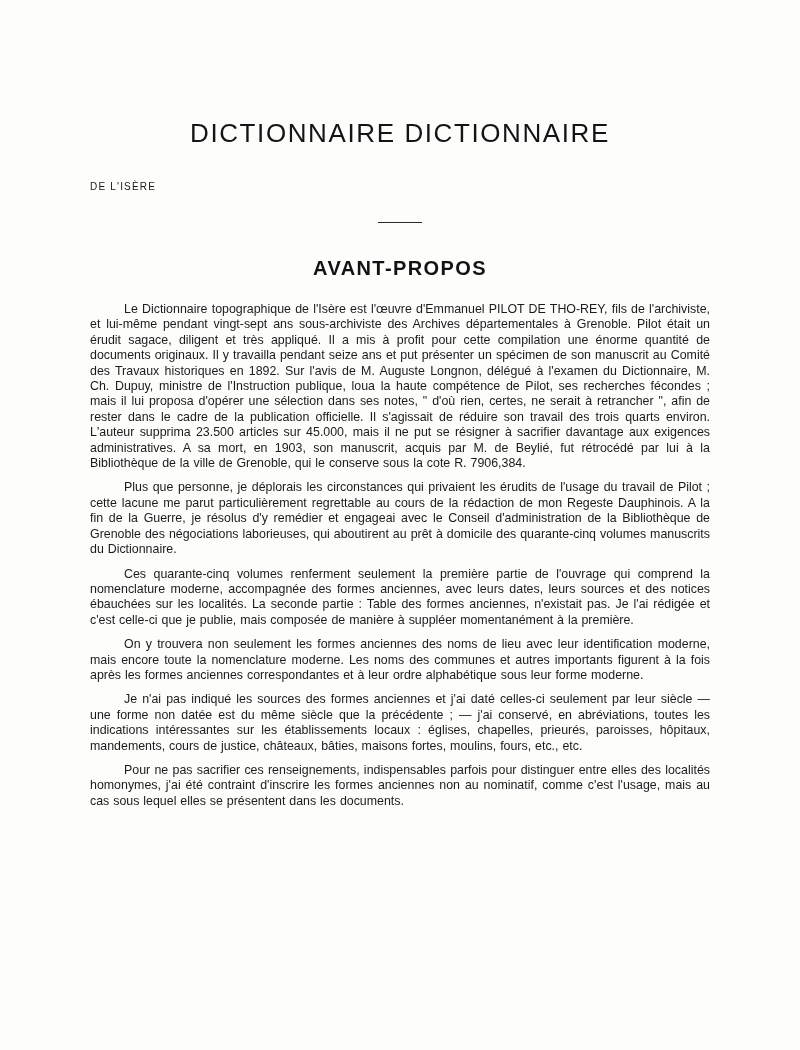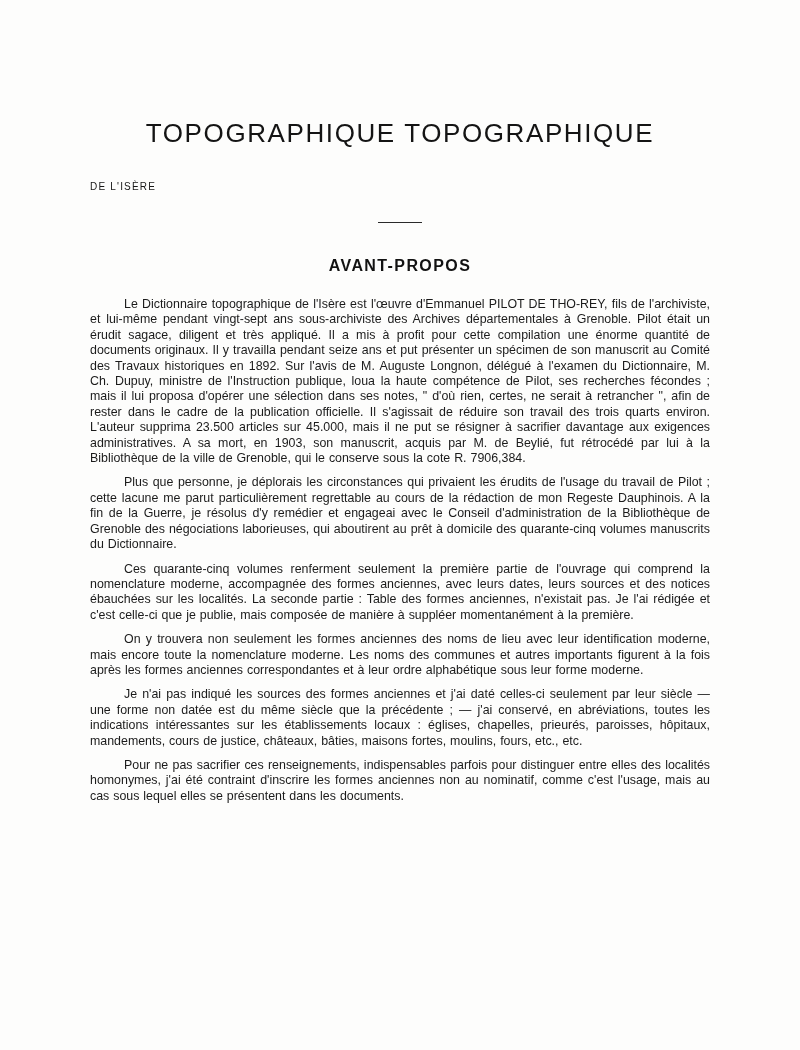--- a/index.html
+++ b/index.html
@@ -45,21 +45,21 @@
     color: #161616;
   }
   .rule {
     width: 44px;
     height: 1px;
     background: #2a2a2a;
     margin: 30px auto 0 auto;
   }
   .section-title {
     text-align: center;
-    font-size: 16px;
+    font-size: 20px;
     letter-spacing: 1.4px;
     font-weight: 700;
     margin-top: 34px;
     color: #121212;
   }
   .body-text {
     margin-top: 22px;
   }
   p.para {
     margin: 0 0 9px 0;
@@ -71,21 +71,21 @@
     word-spacing: 0.5px;
   }
   p.para:last-child { margin-bottom: 0; }
 </style>
 </head>
 <body>
 
 <div class="page">
   <div class="content">
 
-    <h1 class="doc-title">TOPOGRAPHIQUE TOPOGRAPHIQUE</h1>
+    <h1 class="doc-title">DICTIONNAIRE DICTIONNAIRE</h1>
 
     <div class="doc-subtitle">DE L'ISÈRE</div>
 
     <div class="rule"></div>
 
     <div class="section-title">AVANT-PROPOS</div>
 
     <div class="body-text">
       <p class="para">Le Dictionnaire topographique de l'Isère est l'œuvre d'Emmanuel PILOT DE THO-REY, fils de l'archiviste, et lui-même pendant vingt-sept ans sous-archiviste des Archives départementales à Grenoble. Pilot était un érudit sagace, diligent et très appliqué. Il a mis à profit pour cette compilation une énorme quantité de documents originaux. Il y travailla pendant seize ans et put présenter un spécimen de son manuscrit au Comité des Travaux historiques en 1892. Sur l'avis de M. Auguste Longnon, délégué à l'examen du Dictionnaire, M. Ch. Dupuy, ministre de l'Instruction publique, loua la haute compétence de Pilot, ses recherches fécondes ; mais il lui proposa d'opérer une sélection dans ses notes, " d'où rien, certes, ne serait à retrancher ", afin de rester dans le cadre de la publication officielle. Il s'agissait de réduire son travail des trois quarts environ. L'auteur supprima 23.500 articles sur 45.000, mais il ne put se résigner à sacrifier davantage aux exigences administratives. A sa mort, en 1903, son manuscrit, acquis par M. de Beylié, fut rétrocédé par lui à la Bibliothèque de la ville de Grenoble, qui le conserve sous la cote R. 7906,384.</p>
       <p class="para">Plus que personne, je déplorais les circonstances qui privaient les érudits de l'usage du travail de Pilot ; cette lacune me parut particulièrement regrettable au cours de la rédaction de mon Regeste Dauphinois. A la fin de la Guerre, je résolus d'y remédier et engageai avec le Conseil d'administration de la Bibliothèque de Grenoble des négociations laborieuses, qui aboutirent au prêt à domicile des quarante-cinq volumes manuscrits du Dictionnaire.</p>

